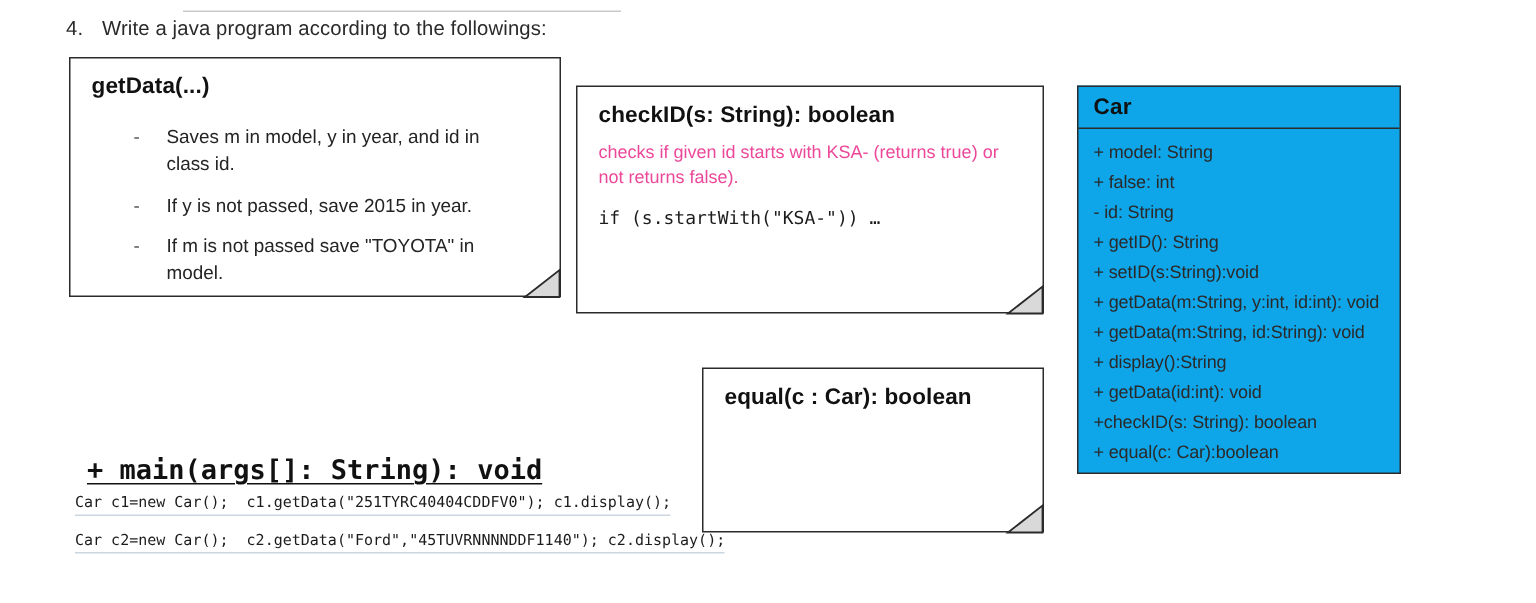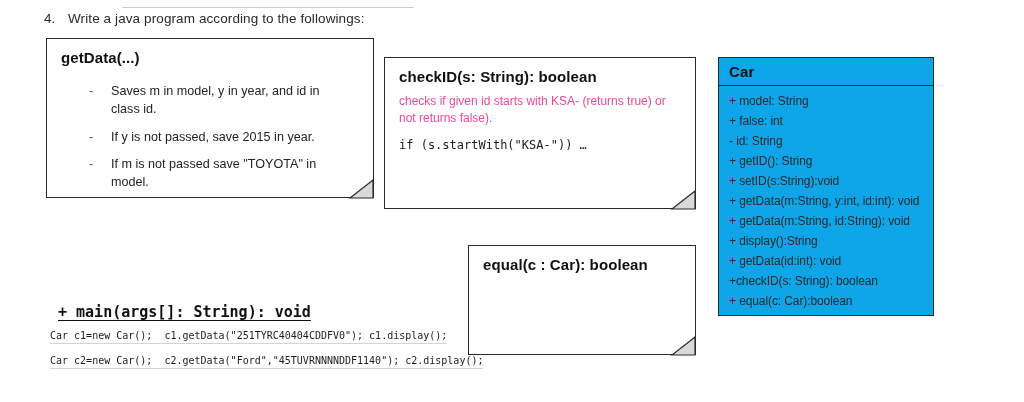--- a/index.html
+++ b/index.html
@@ -111,21 +111,21 @@
   }
   .tail svg { display: block; overflow: visible; }
 
   
   .main-sig {
     position: absolute;
     left: 58px;
     top: 303px;
     font-family: "DejaVu Sans Mono", "Liberation Mono", monospace;
     font-weight: bold;
-    font-size: 15px;
+    font-size: 18px;
     color: #111;
     text-decoration: underline;
     text-underline-offset: 3px;
     white-space: nowrap;
   }
   .code-line {
     position: absolute;
     left: 50px;
     font-family: "DejaVu Sans Mono", "Liberation Mono", monospace;
     font-size: 10px;

